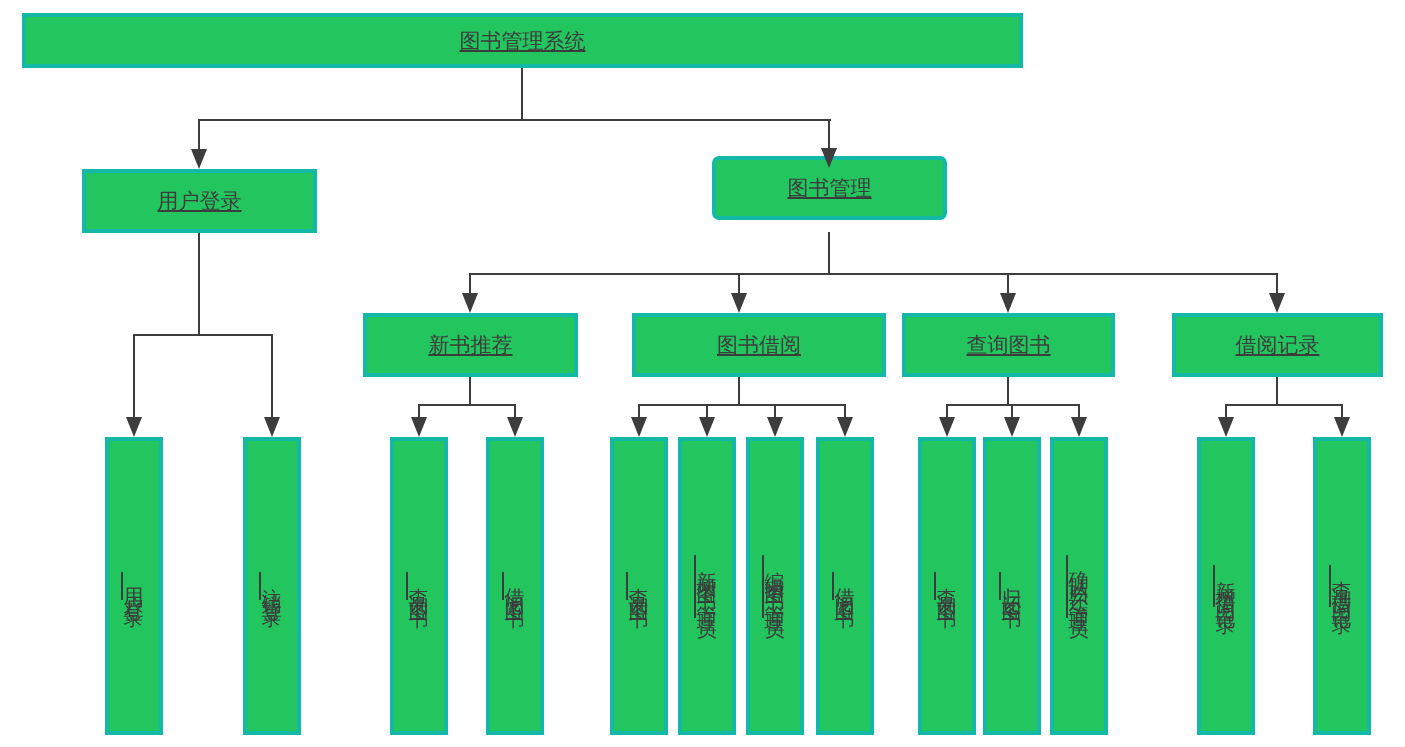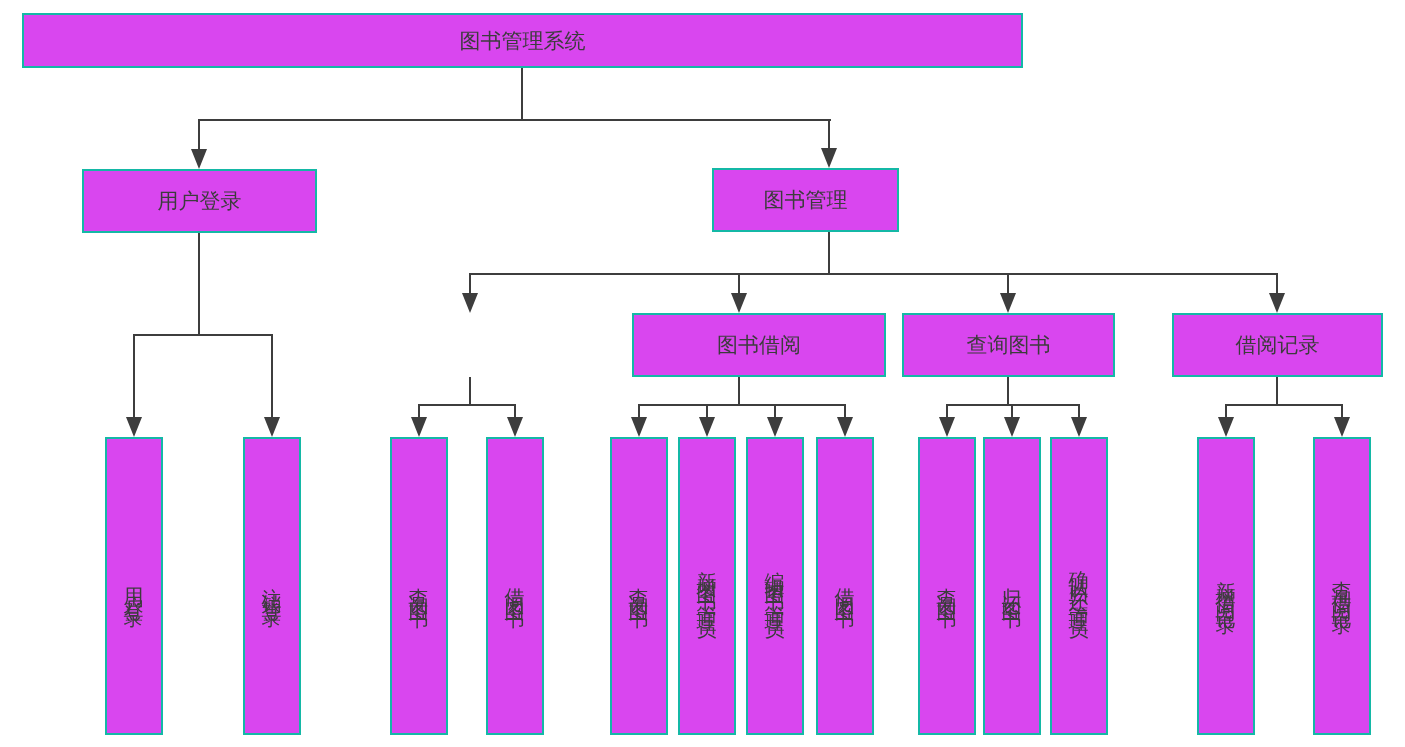--- a/index.html
+++ b/index.html
@@ -1,23 +1,23 @@
 <!DOCTYPE html>
 <html><head>
 <meta charset="utf-8">
 <style>
   html,body{margin:0;padding:0;background:#ffffff;}
   .canvas{
     position:relative;width:1405px;height:747px;background:#ffffff;overflow:hidden;
     font-family:"Liberation Sans","DejaVu Sans",sans-serif;color:#3c3c3c;
   }
   .node{
-    position:absolute;box-sizing:border-box;border:2px solid #14b8a6;background:#d946ef;
+    position:absolute;box-sizing:border-box;border:4px solid #14b8a6;background:#22c55e;
     display:flex;align-items:center;justify-content:center;
-    font-size:21px;color:#3c3c3c;white-space:nowrap;
+    font-size:21px;color:#3c3c3c;white-space:nowrap;text-decoration:underline;
   }
   .lvl{height:64px;}
   .root{left:22px;top:13px;width:1001px;height:55px;}
   .leaf{top:437px;width:58px;height:298px;}
   .vtext{
     writing-mode:vertical-rl;text-orientation:mixed;
     font-size:20px;letter-spacing:7px;line-height:1;
   }
   .hline,.vline{position:absolute;background:#3d3d3d;}
   .hline{height:2px;}
@@ -33,22 +33,23 @@
   }
 </style>
 </head>
 <body>
 
 <div class="canvas">
 
   <div class="node root">图书管理系统</div>
 
   <div class="node lvl" style="left:82px;top:169px;width:235px;">用户登录</div>
-  <div class="node lvl" style="left:712px;top:168px;width:187px;">图书管理</div>
+  <div class="node lvl" style="left:712px;top:156px;width:235px;border-radius:7px;">图书管理</div>
 
+  <div class="node lvl" style="left:363px;top:313px;width:215px;">新书推荐</div>
   <div class="node lvl" style="left:632px;top:313px;width:254px;">图书借阅</div>
   <div class="node lvl" style="left:902px;top:313px;width:213px;">查询图书</div>
   <div class="node lvl" style="left:1172px;top:313px;width:211px;">借阅记录</div>
 
   <div class="node leaf" style="left:105px;">
       <span class="vtext">用户登录</span>
     </div>
   <div class="node leaf" style="left:243px;">
       <span class="vtext">注销登录</span>
     </div>

